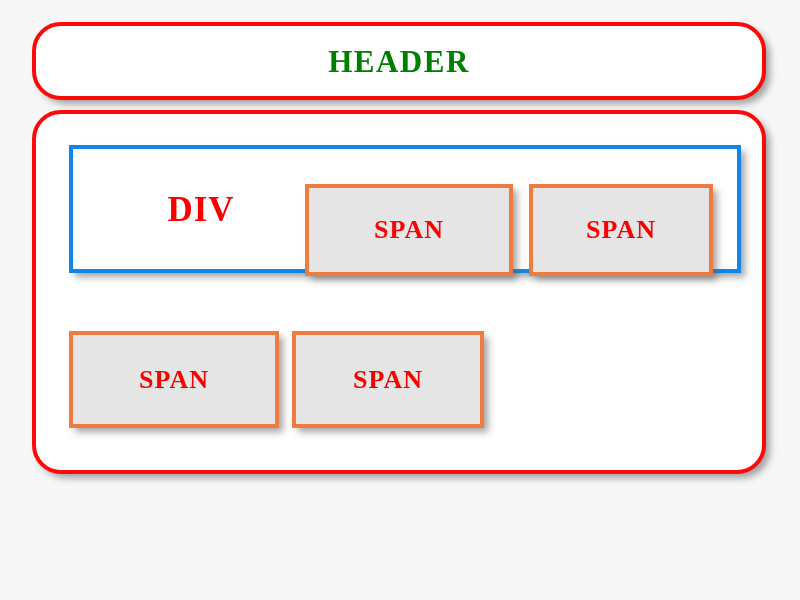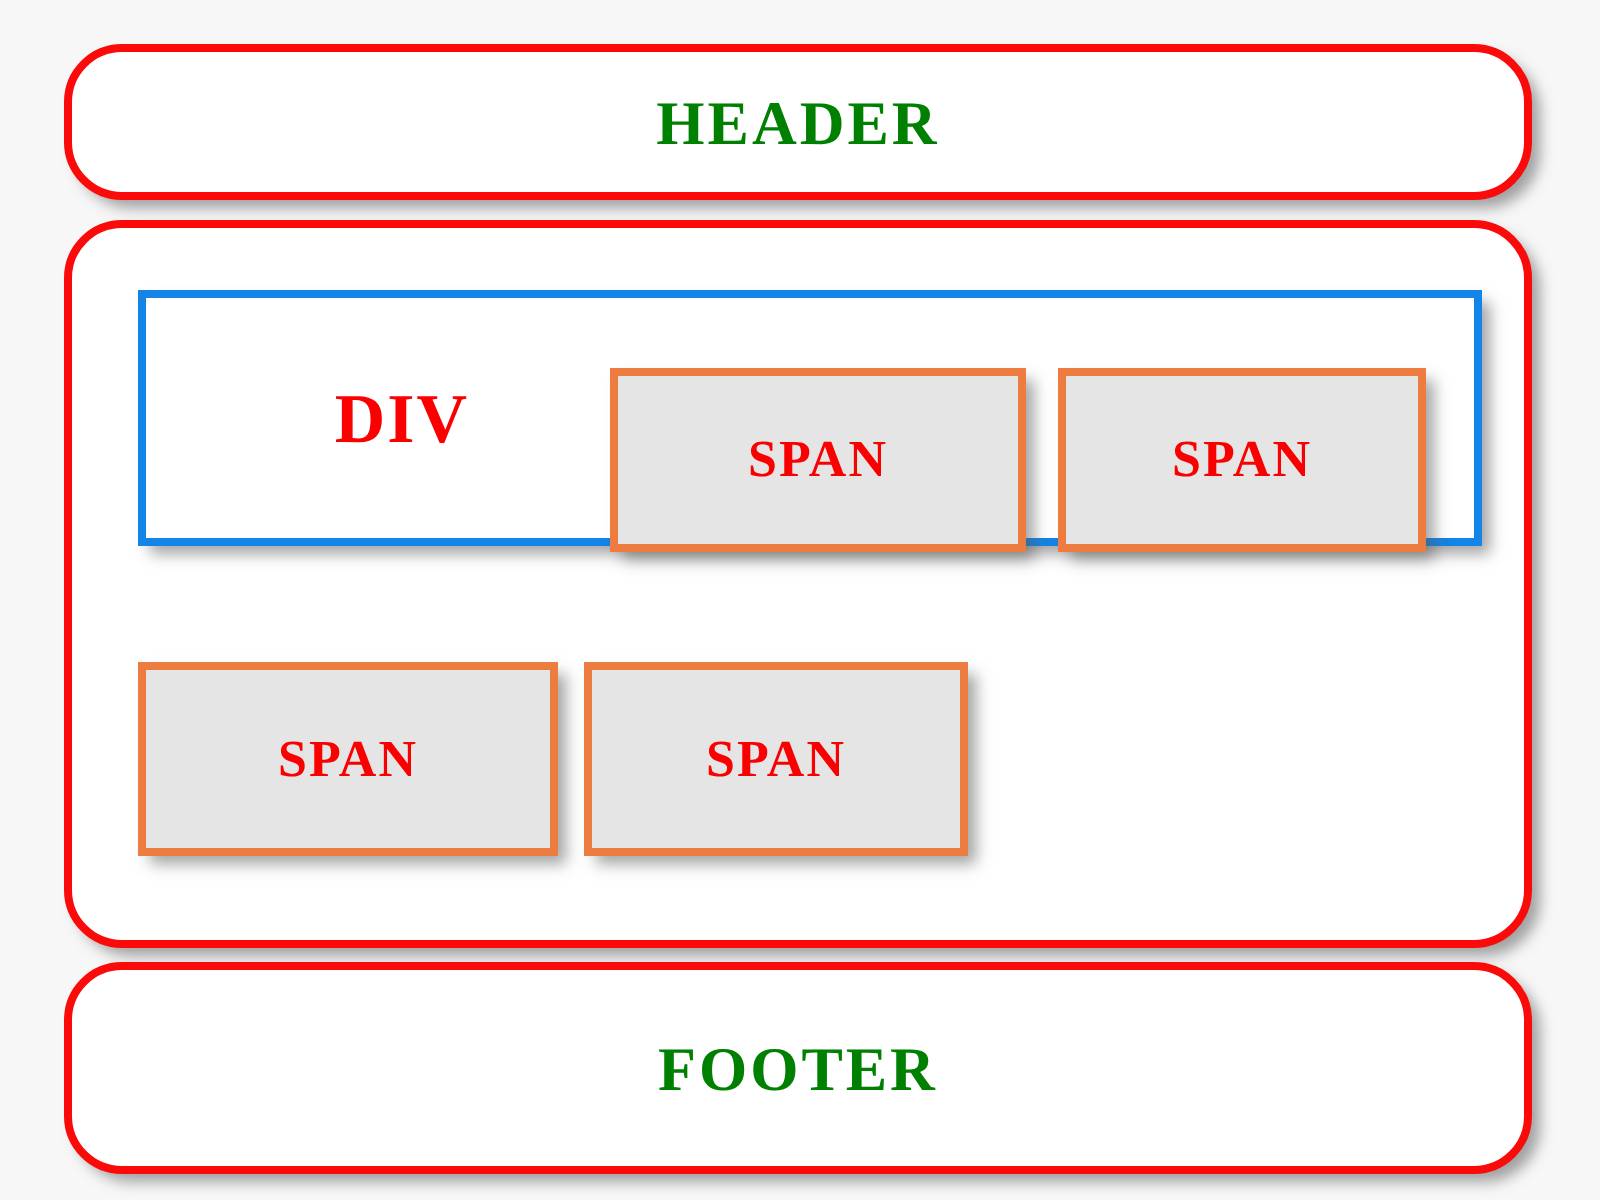--- a/index.html
+++ b/index.html
@@ -167,17 +167,14 @@
     <div class="box-span span-r2a">
       <span class="label-red">SPAN</span>
     </div>
 
     <div class="box-span span-r2b">
       <span class="label-red">SPAN</span>
     </div>
 
   </div>
 
-  <div class="box section-footer">
-    <span class="label-green">FOOTER</span>
-  </div>
 
 </div>
 
 </body></html>

